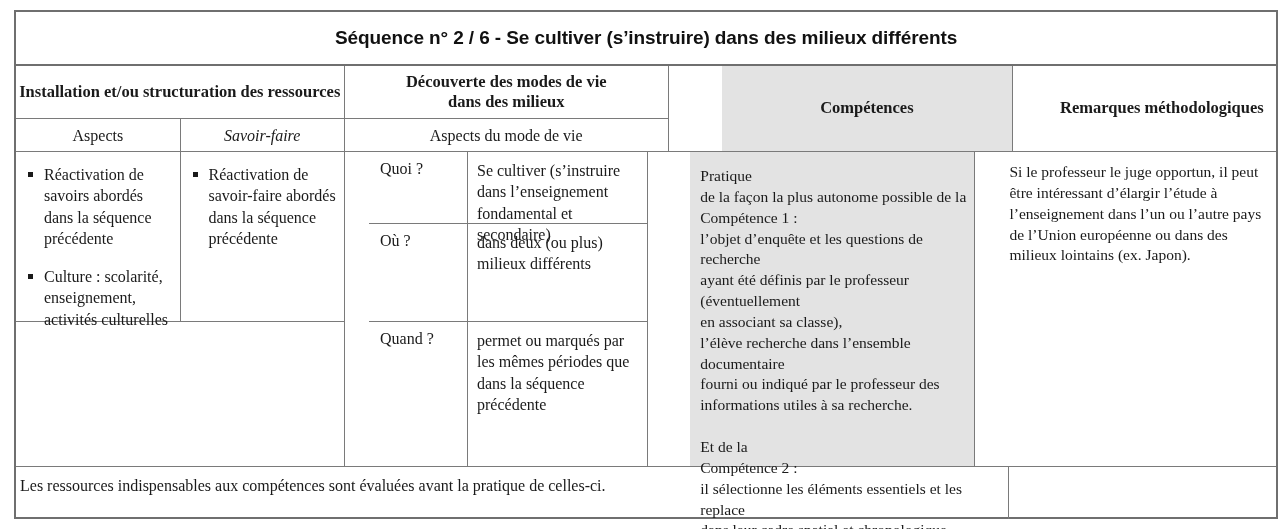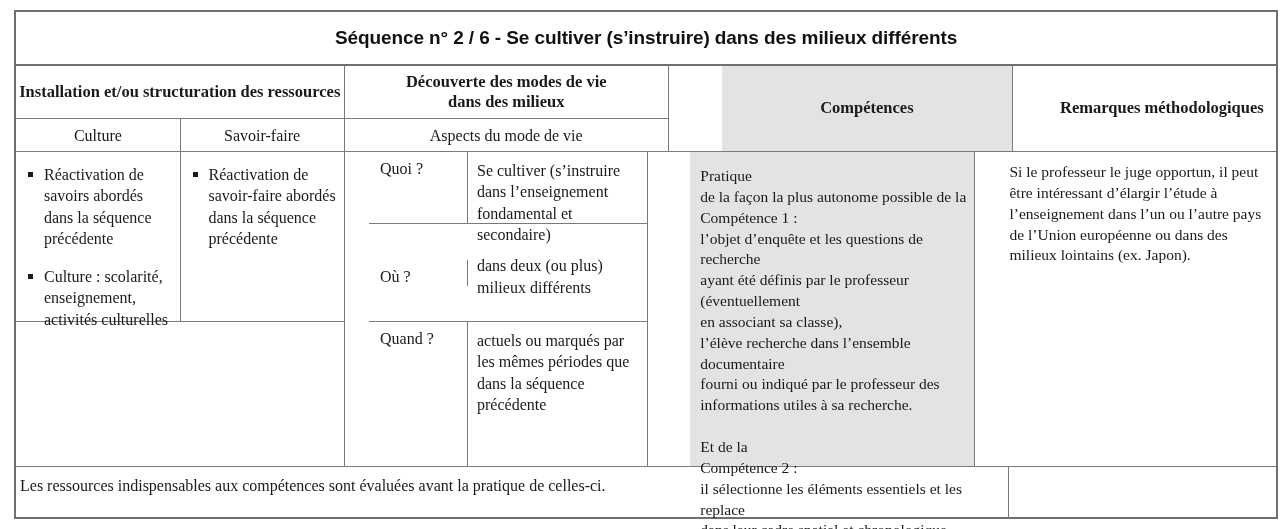--- a/index.html
+++ b/index.html
@@ -143,21 +143,21 @@
     font-size: 16px;
   }
   .qa-value {
     flex: 1;
     box-sizing: border-box;
     padding: 8px 8px 0 9px;
     font-size: 16px;
     line-height: 1.33;
   }
   #qa-quoi  { height: 72px; }
-  #qa-ou    { height: 98px; align-items: center; }
+  #qa-ou    { height: 98px; }
   #qa-quand { height: 144px; }
 
   
   .bullets {
     margin: 0;
     padding: 12px 8px 0 10px;
     font-size: 16px;
     line-height: 1.34;
   }
   .bullet-item {
@@ -232,22 +232,22 @@
       <div id="hdr-top">
         <div class="cell hdr c-install">Installation et/ou structuration des ressources</div>
         <div class="cell hdr c-decouverte last">
           <div>
             <span>Découverte des modes de vie</span><br>
             <span>dans des milieux</span>
           </div>
         </div>
       </div>
       <div id="hdr-sub">
-        <div class="cell hdr c-savoirs" style="font-weight:normal;font-size:16px;">Culture</div>
-        <div class="cell hdr c-savoirfaire" style="font-weight:normal;font-size:16px;">Savoir-faire</div>
+        <div class="cell hdr c-savoirs" style="font-weight:normal;font-size:16px;">Aspects</div>
+        <div class="cell hdr c-savoirfaire" style="font-weight:normal;font-size:16px;font-style:italic;">Savoir-faire</div>
         <div class="cell hdr c-aspects last" style="font-weight:normal;font-size:16px;">Aspects du mode de vie</div>
       </div>
     </div>
 
     <div class="cell hdr c-competences gray">Compétences</div>
     <div class="cell hdr c-remarques last">Remarques méthodologiques</div>
   </div>
 
   <div id="body-band">
 
@@ -281,21 +281,21 @@
       <div class="qa-row b" id="qa-quoi">
         <div class="qa-label">Quoi ?</div>
         <div class="qa-value">Se cultiver (s’instruire dans l’enseignement fondamental et secondaire)</div>
       </div>
       <div class="qa-row b" id="qa-ou">
         <div class="qa-label">Où ?</div>
         <div class="qa-value">dans deux (ou plus) milieux différents</div>
       </div>
       <div class="qa-row" id="qa-quand">
         <div class="qa-label">Quand ?</div>
-        <div class="qa-value">actuels ou marqués par les mêmes périodes que dans la séquence précédente</div>
+        <div class="qa-value">permet ou marqués par les mêmes périodes que dans la séquence précédente</div>
       </div>
     </div>
 
     <div id="competences-cell" class="gray">Pratique
 de la façon la plus autonome possible de la
 Compétence 1 :
 l’objet d’enquête et les questions de recherche
 ayant été définis par le professeur (éventuellement
 en associant sa classe),
 l’élève recherche dans l’ensemble documentaire

